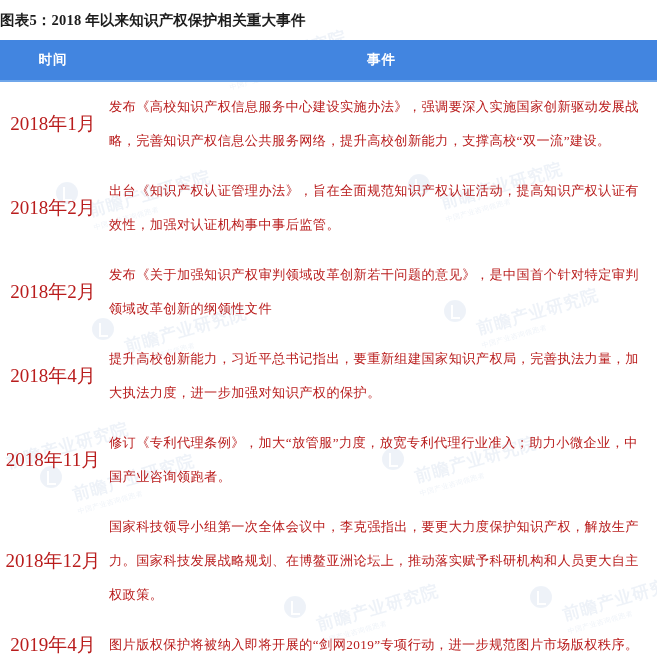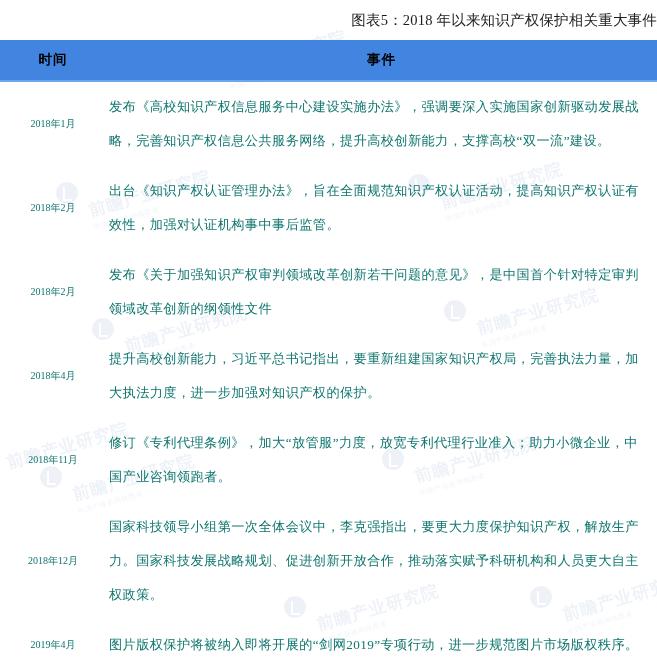--- a/index.html
+++ b/index.html
@@ -64,60 +64,61 @@
   
   #page {
     position: relative;
     z-index: 2;
     width: 657px;
     height: 662px;
     box-sizing: border-box;
   }
 
   #chart-title {
-    text-align: right;
+    text-align: left;
     font-size: 14.5px;
     line-height: 40px;
     height: 40px;
     color: #1c1c1c;
     font-family: "Liberation Serif", "DejaVu Serif", serif;
     letter-spacing: 0.2px;
+    font-weight: bold;
   }
 
   table.data-table {
     width: 657px;
     border-collapse: collapse;
     table-layout: fixed;
   }
   table.data-table col.col-time { width: 106px; }
   table.data-table col.col-event { width: 551px; }
 
   thead th {
     background: #4285e0;
-    color: #000000;
+    color: #ffffff;
     font-family: "Liberation Sans", "DejaVu Sans", sans-serif;
     font-weight: bold;
     font-size: 13.5px;
     height: 40px;
     padding: 0;
     border: 0;
     letter-spacing: 1px;
     border-bottom: 2px solid #6fa6ea;
   }
 
   tbody td {
     padding: 0;
     border: 0;
     vertical-align: middle;
     font-size: 13.2px;
-    color: #0f766e;
+    color: #b91c1c;
   }
   td.time-cell {
     text-align: center;
-    font-size: 10px;
+    font-size: 19px;
     white-space: nowrap;
     letter-spacing: 0px;
   }
   td.event-cell {
     padding: 8px 14px 8px 3px;
     line-height: 34px;
     text-align: left;
     letter-spacing: 0.4px;
   }
 </style>
@@ -214,21 +215,21 @@
         <tr>
           <td class="time-cell">2018年4月</td>
           <td class="event-cell">提升高校创新能力，习近平总书记指出，要重新组建国家知识产权局，完善执法力量，加大执法力度，进一步加强对知识产权的保护。</td>
         </tr>
         <tr>
           <td class="time-cell">2018年11月</td>
           <td class="event-cell">修订《专利代理条例》，加大“放管服”力度，放宽专利代理行业准入；助力小微企业，中国产业咨询领跑者。</td>
         </tr>
         <tr>
           <td class="time-cell">2018年12月</td>
-          <td class="event-cell">国家科技领导小组第一次全体会议中，李克强指出，要更大力度保护知识产权，解放生产力。国家科技发展战略规划、促进创新开放合作，推动落实赋予科研机构和人员更大自主权政策。</td>
+          <td class="event-cell">国家科技领导小组第一次全体会议中，李克强指出，要更大力度保护知识产权，解放生产力。国家科技发展战略规划、在博鳌亚洲论坛上，推动落实赋予科研机构和人员更大自主权政策。</td>
         </tr>
         <tr>
           <td class="time-cell">2019年4月</td>
           <td class="event-cell">图片版权保护将被纳入即将开展的“剑网2019”专项行动，进一步规范图片市场版权秩序。</td>
         </tr>
       </tbody>
   </table>
 
 </div>
 

